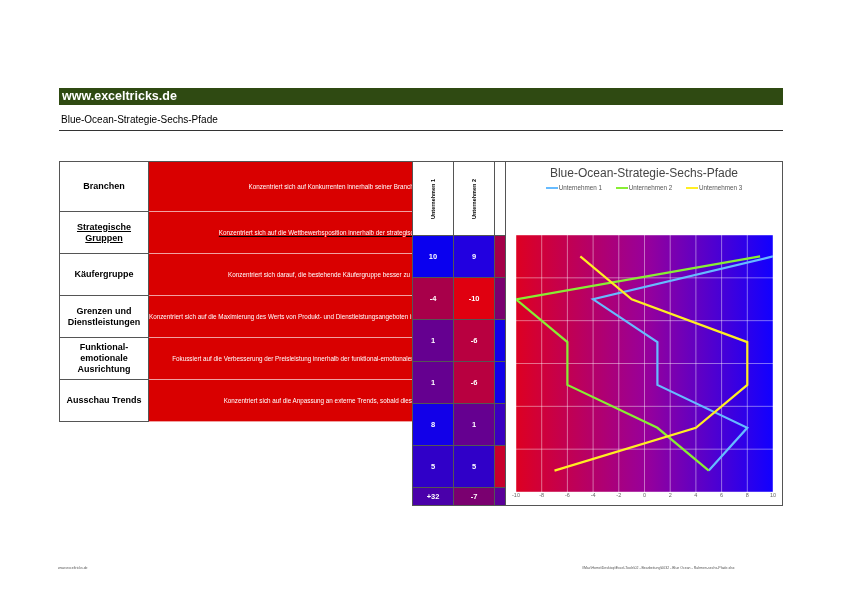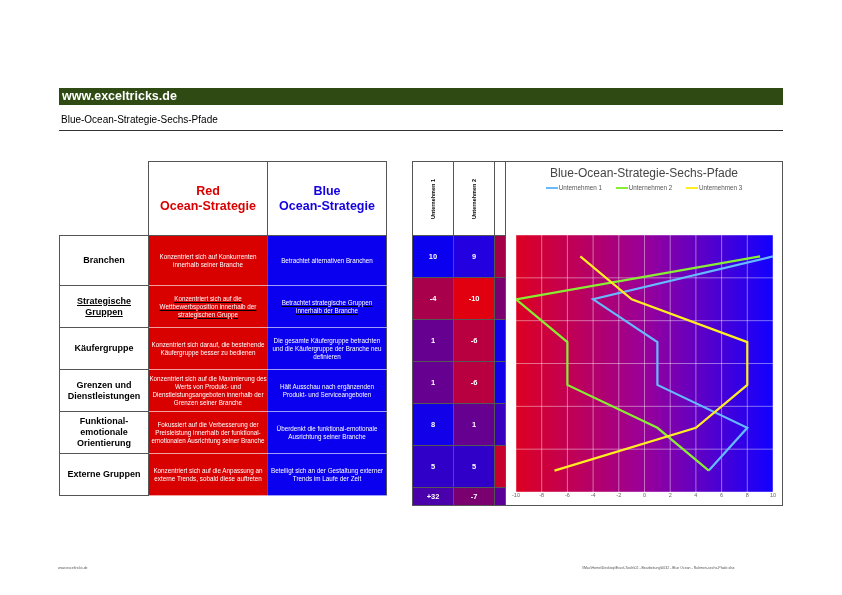--- a/index.html
+++ b/index.html
@@ -36,25 +36,20 @@
 </style>
 </head>
 <body>
 
 <div class="header-bar">www.exceltricks.de</div>
 <div class="subtitle">Blue-Ocean-Strategie-Sechs-Pfade</div>
 <div class="subtitle-line"></div>
 
 <table class="strat">
   <tbody>
-      <tr>
-    <td class="blank" style="width:88px;"></td>
-    <td class="h-red"><span>Red</span><br><span>Ocean-Strategie</span></td>
-    <td class="h-blue"><span>Blue</span><br><span>Ocean-Strategie</span></td>
-  </tr>
   <tr style="height:50px;">
     <td class="row-label">Branchen</td>
     <td class="c-red">Konzentriert sich auf Konkurrenten innerhalb seiner Branche</td>
     <td class="c-blue">Betrachtet alternativen Branchen</td>
   </tr>
   <tr style="height:42px;text-decoration:underline;">
     <td class="row-label">Strategische Gruppen</td>
     <td class="c-red">Konzentriert sich auf die Wettbewerbsposition innerhalb der strategischen Gruppe</td>
     <td class="c-blue">Betrachtet strategische Gruppen innerhalb der Branche</td>
   </tr>
@@ -62,26 +57,26 @@
     <td class="row-label">Käufergruppe</td>
     <td class="c-red">Konzentriert sich darauf, die bestehende Käufergruppe besser zu bedienen</td>
     <td class="c-blue">Die gesamte Käufergruppe betrachten und die Käufergruppe der Branche neu definieren</td>
   </tr>
   <tr style="height:42px;">
     <td class="row-label">Grenzen und Dienstleistungen</td>
     <td class="c-red">Konzentriert sich auf die Maximierung des Werts von Produkt- und Dienstleistungsangeboten innerhalb der Grenzen seiner Branche</td>
     <td class="c-blue">Hält Ausschau nach ergänzenden Produkt- und Serviceangeboten</td>
   </tr>
   <tr style="height:42px;">
-    <td class="row-label">Funktional-emotionale Orientierung</td>
+    <td class="row-label">Funktional-emotionale Ausrichtung</td>
     <td class="c-red">Fokussiert auf die Verbesserung der Preisleistung innerhalb der funktional-emotionalen Ausrichtung seiner Branche</td>
     <td class="c-blue">Überdenkt die funktional-emotionale Ausrichtung seiner Branche</td>
   </tr>
   <tr style="height:42px;">
-    <td class="row-label">Externe Gruppen</td>
+    <td class="row-label">Ausschau Trends</td>
     <td class="c-red">Konzentriert sich auf die Anpassung an externe Trends, sobald diese auftreten</td>
     <td class="c-blue">Beteiligt sich an der Gestaltung externer Trends im Laufe der Zeit</td>
   </tr>
 </tbody>
   </table>
 
 <table class="scores">
   <tbody>
       <tr>
     <td class="vhead"><span>Unternehmen 1</span></td>

